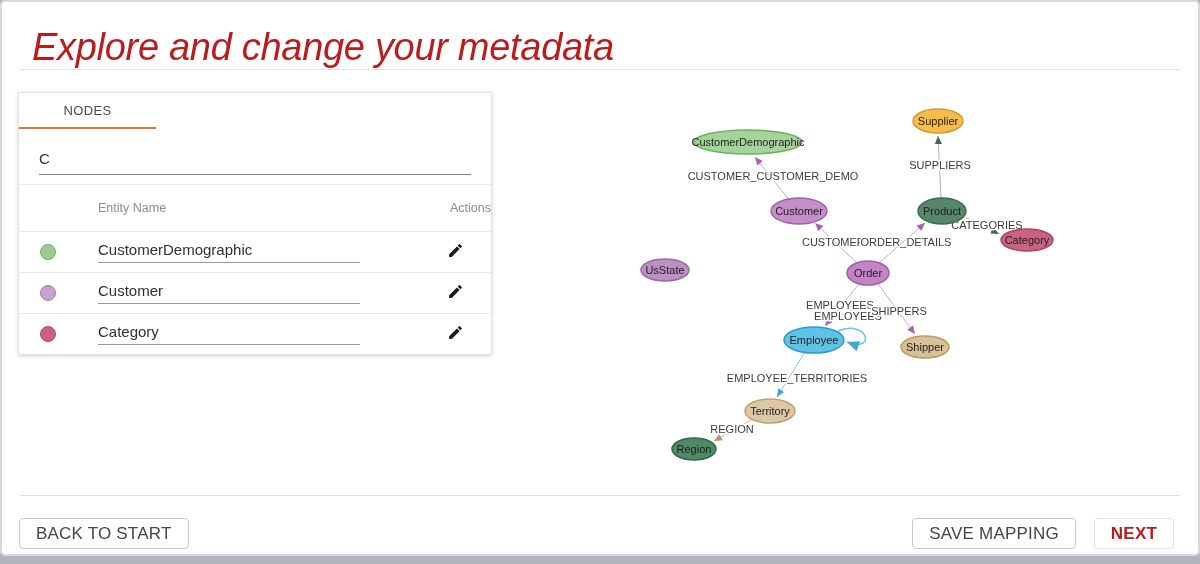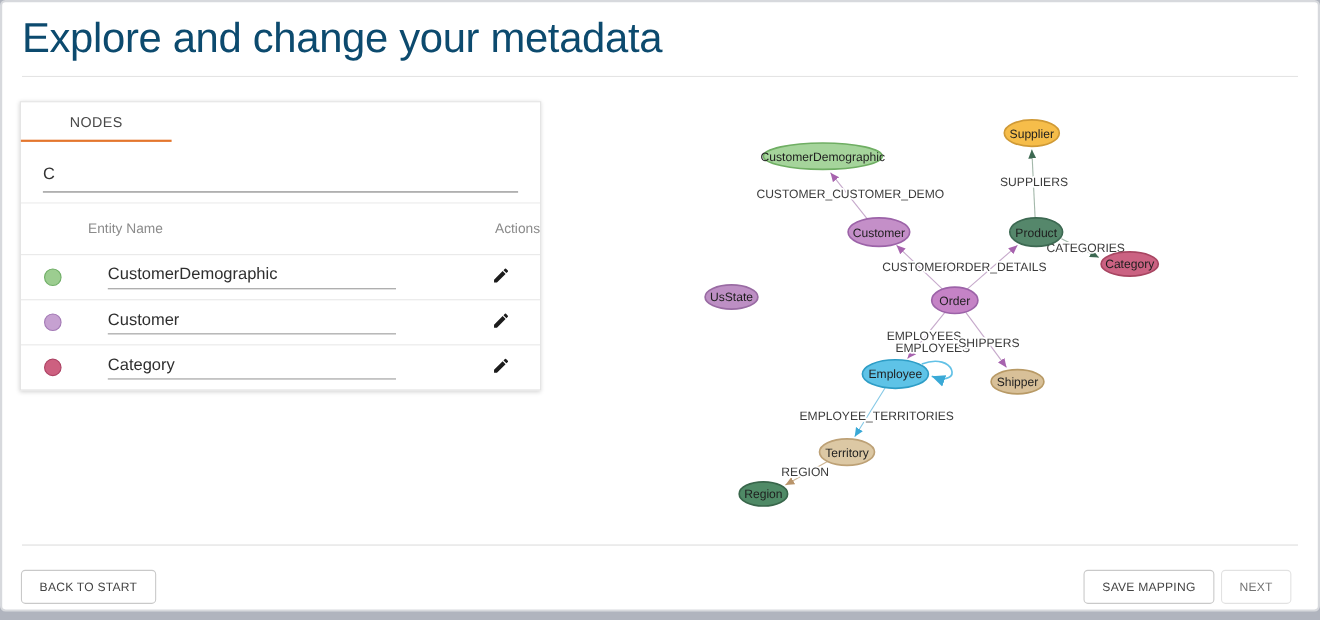--- a/index.html
+++ b/index.html
@@ -14,22 +14,22 @@
     position:absolute; left:0; top:0;
     width:1200px; height:556px;
     box-sizing:border-box;
     background:#ffffff;
     border:2px solid #d7d9dd;
     border-radius:5px;
     overflow:hidden;
   }
   .header { margin:0 18px; height:62px; padding-top:5px; border-bottom:1px solid #e4e4e4; }
   .header h1 {
-    margin:0; font-size:38px; font-weight:300; color:#0c4a6e;
-    letter-spacing:-0.3px; line-height:56px;
+    margin:12px; font-size:38px; font-weight:300; color:#b91c1c;
+    letter-spacing:-0.3px; line-height:56px;font-style:italic;
   }
 
   
   .panel {
     position:absolute; left:16px; top:90px; width:474px;
     background:#fff; border:1px solid #e3e3e3;
     box-shadow:0 1px 4px rgba(0,0,0,0.18);
     box-sizing:border-box;
   }
   .tabs { display:flex; height:36px; }
@@ -44,21 +44,21 @@
     height:30px; border-bottom:1px solid #7d7d7d;
     font-size:15px; color:#333;
     display:flex; align-items:flex-end; padding-bottom:7px;
   }
   .thead {
     margin-top:9px;
     height:46px; border-top:1px solid #ececec; border-bottom:1px solid #e8e8e8;
     display:flex; align-items:center;
     color:#8b8b8b; font-size:12.5px;
   }
-  .thead .col-entity { margin-left:61px; }
+  .thead .col-entity { margin-left:79px; }
   .thead .col-actions { margin-left:auto; }
   .row { height:40px; display:flex; align-items:center; border-bottom:1px solid #e8e8e8; }
   .row:last-child { border-bottom:none; }
   .dot {
     width:16px; height:16px; border-radius:50%;
     margin-left:21px; flex:0 0 auto;
     box-sizing:border-box; border:1px solid rgba(0,0,0,0.25);
   }
   .ename {
     margin-left:42px; width:262px;
@@ -78,26 +78,26 @@
     font-size:11px; fill:#3b3b3b; text-anchor:middle;
     stroke:#ffffff; stroke-width:3px; paint-order:stroke; stroke-linejoin:round;
   }
 
   
   .footer-rule { position:absolute; left:18px; right:18px; top:493px; border-top:1px solid #dedede; }
   .btn {
     display:inline-flex; align-items:center; justify-content:center;
     height:31px; padding:0 16px; box-sizing:border-box;
     background:#fff; border:1px solid #c9c9c9; border-radius:4px;
-    font-size:11px; color:#454545; letter-spacing:0.2px;
+    font-size:17px; color:#454545; letter-spacing:0.2px;
     cursor:pointer; white-space:nowrap;
   }
-  .btn:disabled, .btn.disabled { color:#737373; border-color:#e2e2e2; cursor:default; }
+  .btn:disabled, .btn.disabled { color:#b91c1c; border-color:#e2e2e2; cursor:default;font-weight:bold; }
   .btn-back { position:absolute; left:17px; top:516px; }
-  .btn-group { position:absolute; right:24px; top:516px; display:flex; gap:6px; }
+  .btn-group { position:absolute; right:24px; top:516px; display:flex; gap:18px; }
 </style>
 </head>
 <body>
 
 <div class="window">
 
   <div class="header">
     <h1>Explore and change your metadata</h1>
   </div>
 

